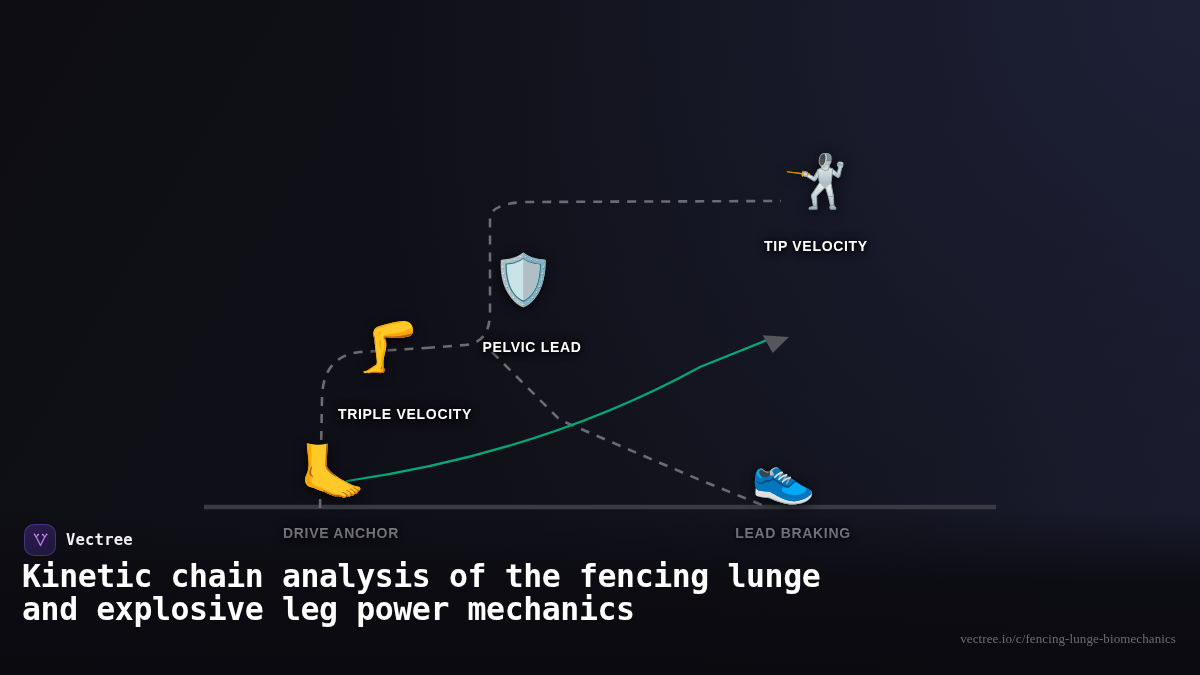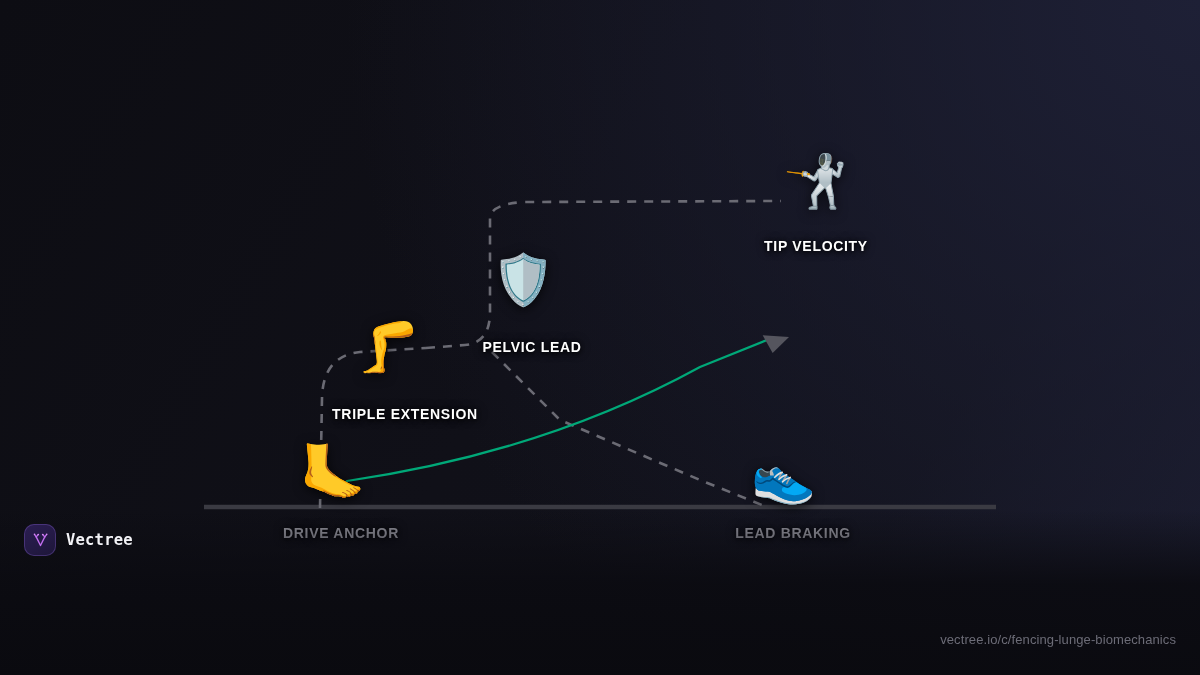--- a/index.html
+++ b/index.html
@@ -78,21 +78,21 @@
     font-family:"DejaVu Sans Mono","Liberation Mono",monospace;
     font-weight:bold;
     font-size:31.5px;
     line-height:1.04;
     letter-spacing:-0.4px;
     color:#ffffff;
     white-space:pre-wrap;
   }
   #url {
     position:absolute; right:24px; bottom:28px;
-    font-family:Liberation Sans, sans-serif;
+    font-family:Liberation Serif, serif;
     font-size:13px;
     color:#6c6c77;
     letter-spacing:0.1px;
   }
 </style>
 </head>
 <body>
 
 <div id="stage">
 
@@ -111,21 +111,21 @@
       <g id="flow-group">
         <path id="flow-curve" fill="none" stroke="#00a878" stroke-width="2.2" stroke-linecap="round" d="M 347 481 Q 545 452 700 367 L 772 338"></path>
         <polygon id="flow-arrow" points="0,0 -24,-11 -21,9" fill="#55555e" transform="translate(789,337) rotate(-21)"></polygon>
       </g>
     </svg>
 
     <div id="nodes-layer">
         <div class="node" style="left: 333px; top: 472px; font-size: 54px;">🦶</div>
         <div class="node-label label-muted" style="left: 341px; top: 525px;">DRIVE ANCHOR</div>
         <div class="node" style="left: 389px; top: 347px; font-size: 50px;">🦵</div>
-        <div class="node-label label-primary" style="left: 405px; top: 406px;">TRIPLE EXTENSION</div>
+        <div class="node-label label-primary" style="left: 405px; top: 406px;">TRIPLE VELOCITY</div>
         <div class="node" style="left: 524px; top: 280px; font-size: 50px;">🛡️</div>
         <div class="node-label label-primary" style="left: 532px; top: 339px;">PELVIC LEAD</div>
         <div class="node" style="left: 816px; top: 181px; font-size: 52px;">🤺</div>
         <div class="node-label label-primary" style="left: 816px; top: 238px;">TIP VELOCITY</div>
         <div class="node" style="left: 784px; top: 476px; font-size: 52px;">👟</div>
         <div class="node-label label-muted" style="left: 793px; top: 525px;">LEAD BRAKING</div>
       </div>
   </div>
 
   <div id="footer">
@@ -144,17 +144,18 @@
             <circle cx="4.4" cy="4.2" r="1.05"></circle>
             <circle cx="9.2" cy="4.4" r="1.05"></circle>
             <circle cx="14.8" cy="4.4" r="1.05"></circle>
             <circle cx="19.8" cy="4.2" r="1.05"></circle>
           </g>
         </svg>
       </div>
       <span id="brand-name">Vectree</span>
     </div>
 
+    <div id="headline">Kinetic chain analysis of the fencing lunge and explosive leg power mechanics</div>
 
     <div id="url">vectree.io/c/fencing-lunge-biomechanics</div>
   </div>
 
 </div>
 
 </body></html>

